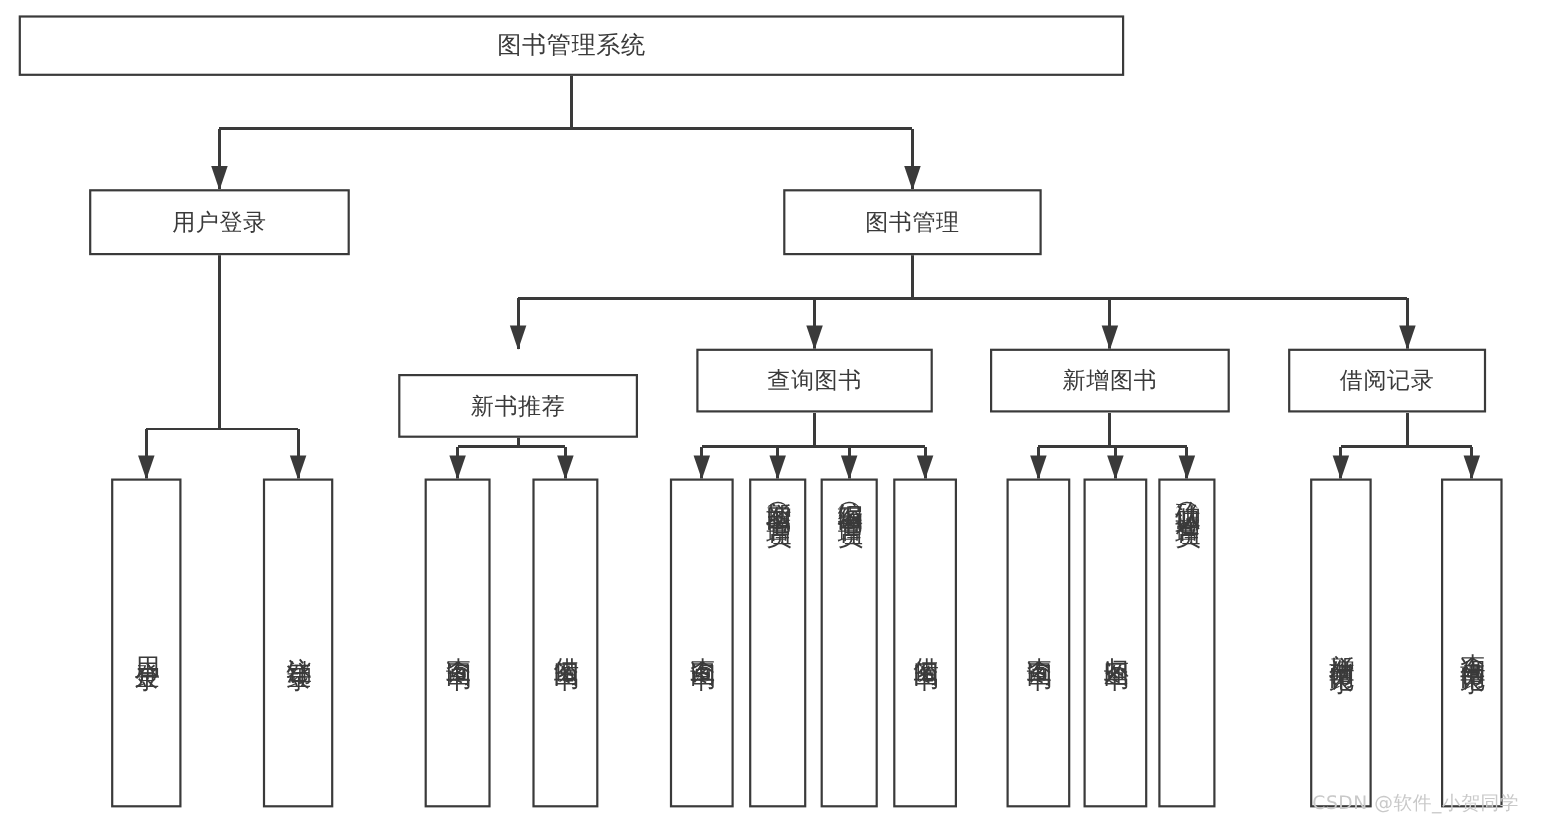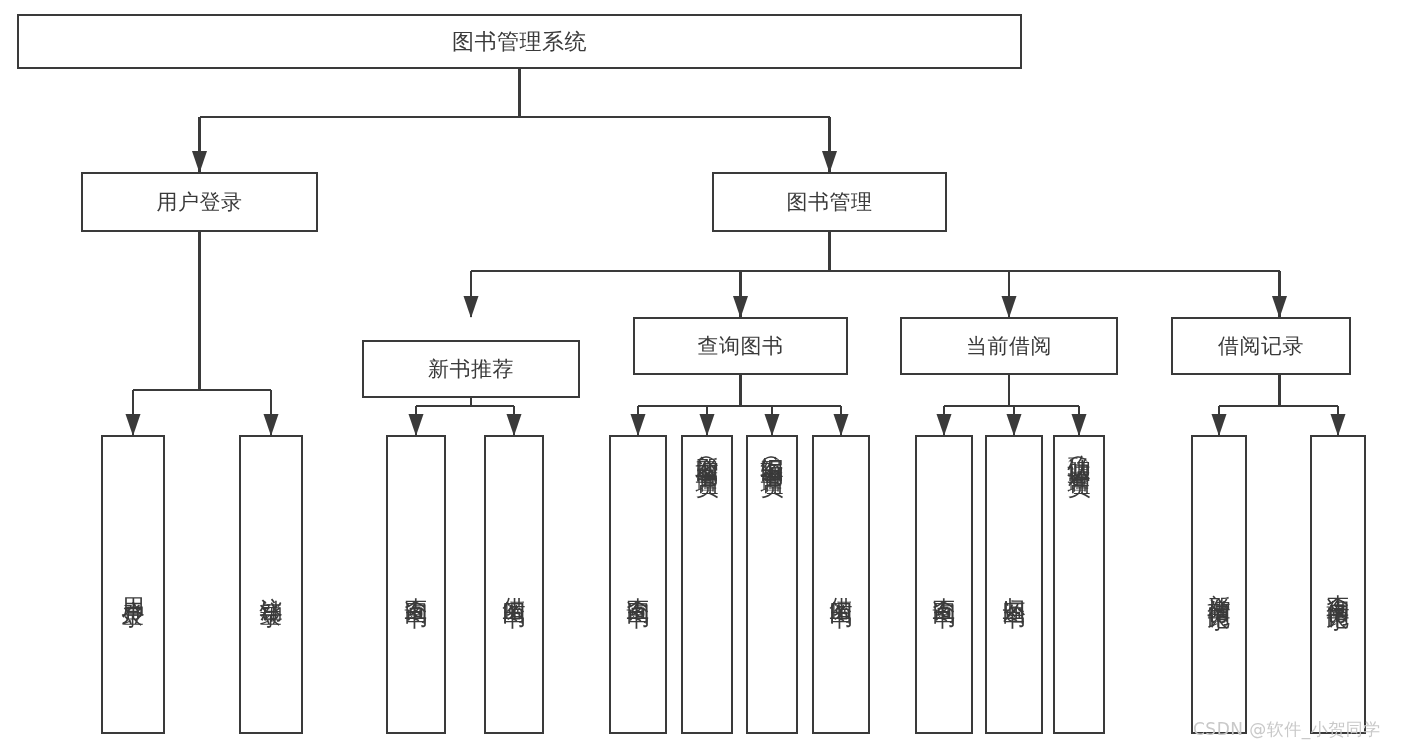--- a/index.html
+++ b/index.html
@@ -142,21 +142,21 @@
       <div class="node horiz" style="left: 712px; top: 172px; width: 235px; height: 60px;">
         <span class="label">图书管理</span>
       </div>
       <div class="node horiz" style="left: 362px; top: 317px; width: 218px; height: 58px; margin-top: 23px;">
         <span class="label">新书推荐</span>
       </div>
       <div class="node horiz" style="left: 633px; top: 317px; width: 215px; height: 58px;">
         <span class="label">查询图书</span>
       </div>
       <div class="node horiz" style="left: 900px; top: 317px; width: 218px; height: 58px;">
-        <span class="label">当前借阅</span>
+        <span class="label">新增图书</span>
       </div>
       <div class="node horiz" style="left: 1171px; top: 317px; width: 180px; height: 58px;">
         <span class="label">借阅记录</span>
       </div>
       <div class="node vert centered" style="left: 101px; top: 435px; width: 64px; height: 299px;">
         <span class="label">用户登录</span>
       </div>
       <div class="node vert centered" style="left: 239px; top: 435px; width: 64px; height: 299px;">
         <span class="label">注销登录</span>
       </div>

